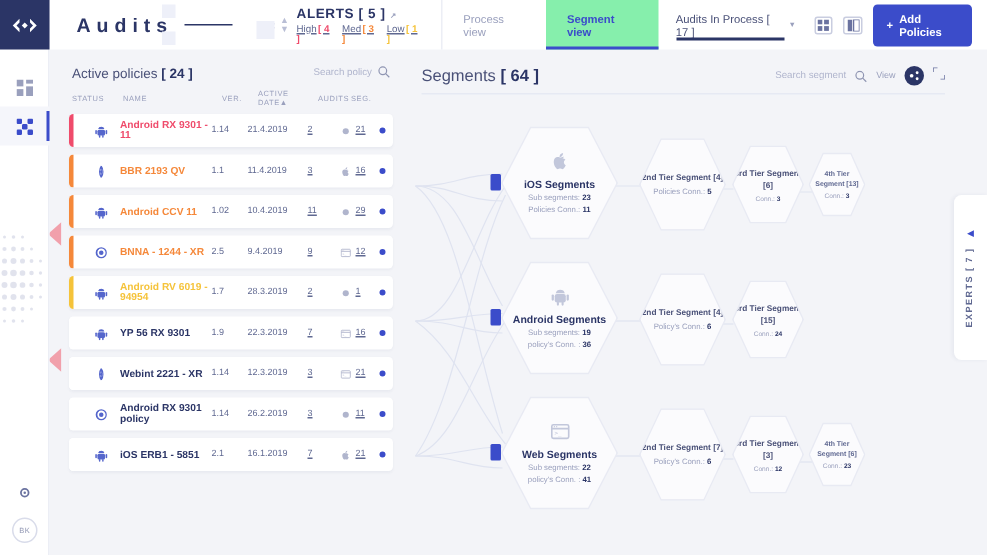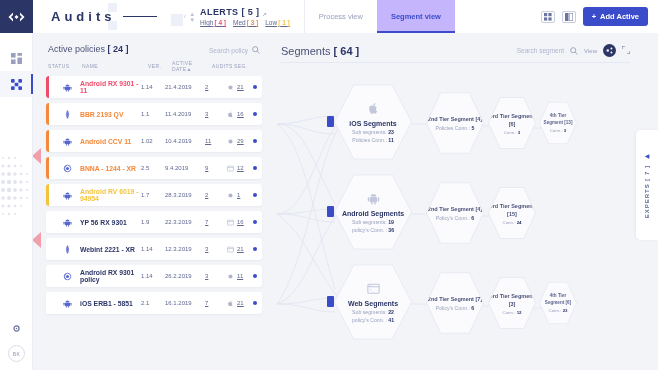--- a/index.html
+++ b/index.html
@@ -73,42 +73,42 @@
   .lvl b{text-decoration:none;margin-left:1px;}
   .lvl-high b{color:#ef4b6b;}
   .lvl-med b{color:#f5883a;}
   .lvl-low b{color:#f5c33a;}
 
   .topnav{
     height:33px;display:flex;align-items:center;padding:0 14px;
     font-size:7.5px;color:#9aa0bd;position:relative;
   }
   .topnav.active{
-    color:#3b4cca;font-weight:700;background:#c4b5fd;
+    color:#3b4cca;font-weight:700;background:#86efac;
   }
   .topnav.active:after{content:"";position:absolute;left:0;right:0;bottom:0;height:2px;background:#3b4cca;}
   #audits{
     height:33px;display:flex;align-items:center;padding:0 12px;
     font-size:7.5px;color:#4a5178;position:relative;gap:4px;
   }
   #audits:after{content:"";position:absolute;left:12px;width:72px;bottom:6px;height:2px;background:#2b3566;}
   #audits .chev{font-size:5px;color:#9aa0bd;}
 
   #top-right{margin-left:auto;display:flex;align-items:center;gap:7px;padding-right:10px;}
   .sqbtn{width:14px;height:12px;border:1px solid #c9cde0;border-radius:2px;display:flex;align-items:center;justify-content:center;}
   #add-segment{
     background:#3b4cca;color:#fff;font-size:7.5px;border-radius:3px;
     padding:5px 9px;display:flex;align-items:center;gap:4px;font-weight:600;
   }
 
   
   #policies{
     position:absolute;left:40px;top:40px;width:228px;bottom:0;
   }
-  #pol-head{display:flex;align-items:flex-end;justify-content:space-between;padding:4px 8px 0 8px;}
+  #pol-head{display:flex;align-items:flex-start;justify-content:space-between;padding:4px 8px 0 8px;}
   #pol-title{font-size:9px;color:#4a5178;}
   #pol-title b{color:#2b3566;}
   #pol-search{display:flex;align-items:center;gap:4px;}
   #pol-search-input{font-size:6.5px;color:#b0b5cd;}
   #pol-cols{
     display:flex;align-items:center;font-size:5px;color:#9aa0bd;letter-spacing:.4px;
     padding:6px 8px 4px 8px;
   }
   .c-status{width:34px;}
   .c-name{flex:1;}
@@ -301,39 +301,43 @@
         </span>
         <span class="lvl lvl-low">
           <span>Low</span><b>[ 1 ]</b>
         </span>
       </div>
     </div>
   </div>
 
   <div class="topnav">Process view</div>
   <div class="topnav active">Segment view</div>
+  <div id="audits">
+    <span>Audits In Process [ 17 ]</span>
+    <span class="chev">▼</span>
+  </div>
 
   <div id="top-right">
     <div class="sqbtn">
       <svg width="8" height="8" viewBox="0 0 8 8">
         <rect x="0" y="0" width="3.2" height="3.2" fill="#6b73a0"></rect>
         <rect x="4.4" y="0" width="3.2" height="3.2" fill="#6b73a0"></rect>
         <rect x="0" y="4.4" width="3.2" height="3.2" fill="#6b73a0"></rect>
         <rect x="4.4" y="4.4" width="3.2" height="3.2" fill="#6b73a0"></rect>
       </svg>
     </div>
     <div class="sqbtn">
       <svg width="8" height="8" viewBox="0 0 8 8">
         <rect x="0" y="0" width="3" height="8" fill="#6b73a0"></rect>
         <rect x="4" y="0" width="4" height="8" fill="none" stroke="#6b73a0" stroke-width="1"></rect>
       </svg>
     </div>
     <div id="add-segment">
       <span>+</span>
-      <span>Add Active</span>
+      <span>Add Policies</span>
     </div>
   </div>
 </div>
 
 <div id="policies">
   <div id="pol-head">
     <div id="pol-title">
       <span>Active policies</span>
       <b>[ 24 ]</b>
     </div>

